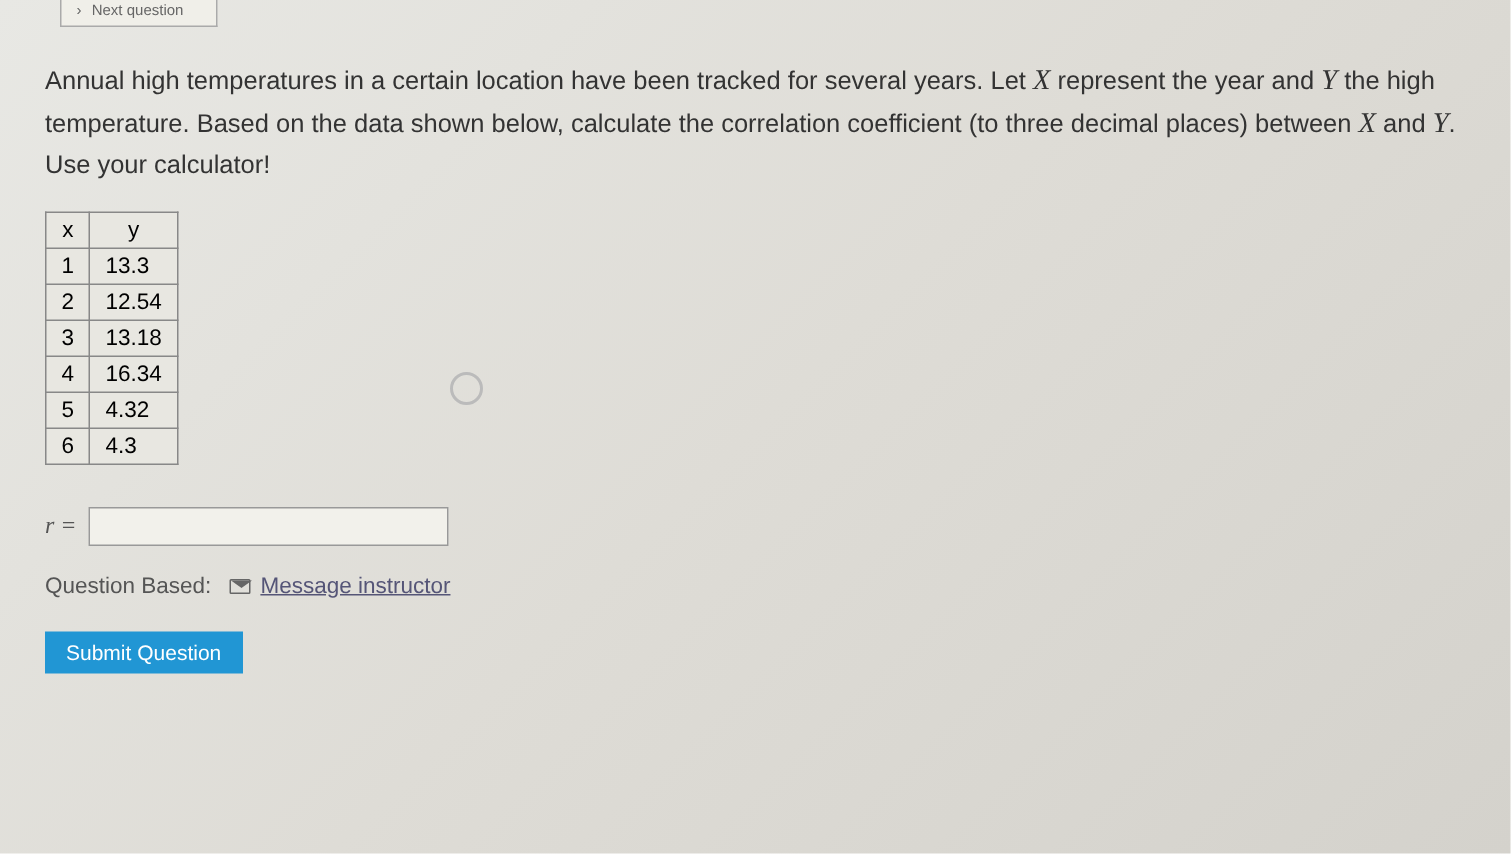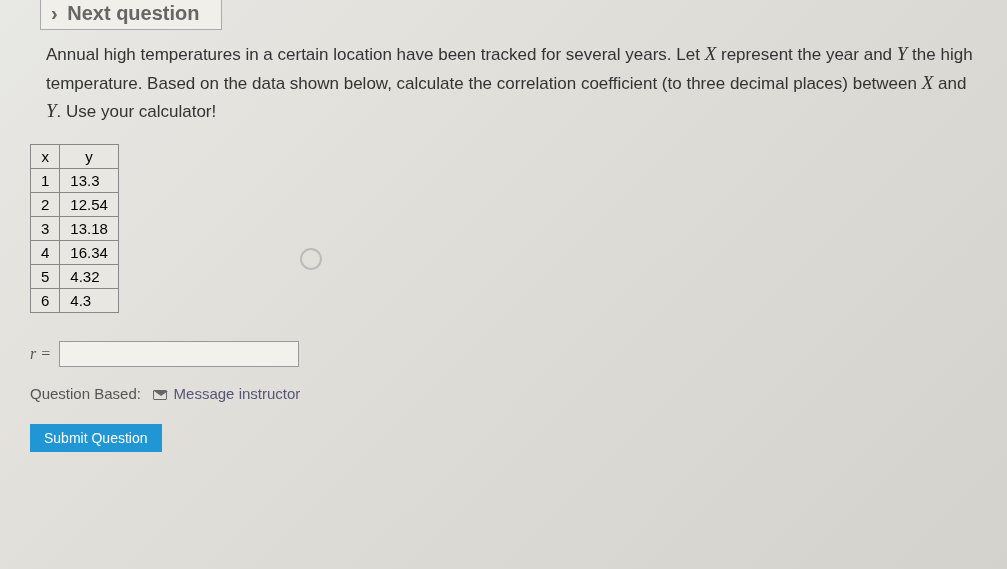--- a/index.html
+++ b/index.html
@@ -17,40 +17,38 @@
 }
 .top-nav {
   position: absolute;
   top: 0;
   left: 40px;
   border: 1px solid #aaa;
   border-top: none;
   padding: 2px 22px 4px 10px;
   background: #f0efe9;
   color: #666;
-  font-size: 20px;
-  font-weight: bold;
+  font-size: 10px;
 }
 .top-nav-chevron {
   display: inline-block;
   margin-right: 4px;
 }
 .content {
   position: absolute;
   top: 30px;
   left: 20px;
   right: 20px;
   padding: 10px;
 }
 .question-text {
   font-size: 17px;
   color: #333;
   line-height: 1.5;
   margin-bottom: 18px;
-  margin-left: 16px;
 }
 .var {
   font-family: 'Times New Roman', serif;
   font-style: italic;
   font-size: 19px;
 }
 .data-table {
   border-collapse: collapse;
   margin-top: 0;
   margin-bottom: 28px;
@@ -89,20 +87,21 @@
   padding: 2px 6px;
   font-size: 14px;
 }
 .help-row {
   font-size: 15px;
   color: #555;
   margin-bottom: 22px;
 }
 .help-link {
   color: #557;
+  text-decoration: underline;
   cursor: pointer;
 }
 .mail-icon {
   display: inline-block;
   width: 14px;
   height: 10px;
   border: 1px solid #666;
   position: relative;
   vertical-align: middle;
   margin-right: 2px;

